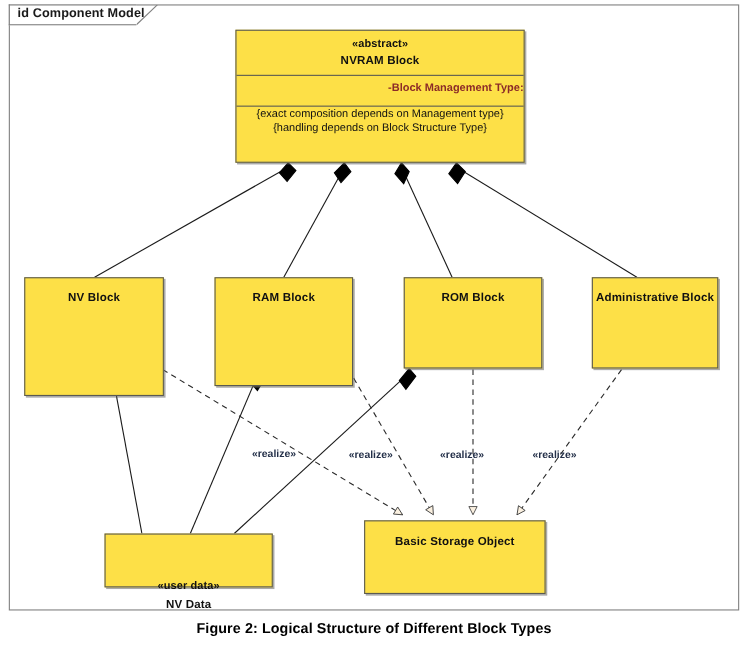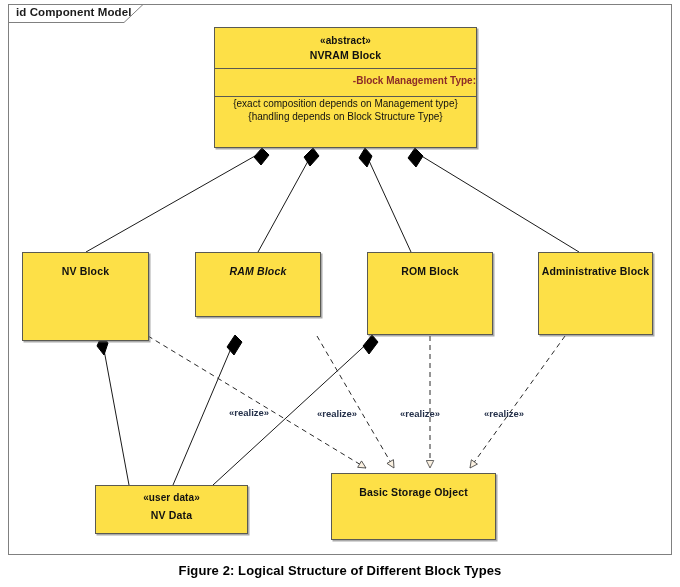--- a/index.html
+++ b/index.html
@@ -101,28 +101,28 @@
     text-align: center;
     font-size: 10px;
     color: #111111;
     line-height: 13px;
   }
   
   #box-nvram { left: 214px; top: 27px; width: 263px; height: 121px; }
   #box-nvram .hdr { padding-top: 7px; }
   #box-nvram .sep1 { margin-top: 7px; text-align: right; }
 
-  #box-nv       { left: 22px;  top: 252px; width: 127px; height: 89px; }
-  #box-ram      { left: 195px; top: 252px; width: 126px; height: 65px; font-style: italic; }
+  #box-nv       { left: 22px;  top: 252px; width: 127px; height: 108px; }
+  #box-ram      { left: 195px; top: 252px; width: 126px; height: 99px; }
   #box-rom      { left: 367px; top: 252px; width: 126px; height: 83px; }
   #box-admin    { left: 538px; top: 252px; width: 115px; height: 83px; }
   .mid-title { padding-top: 12px; }
 
   #box-nvdata   { left: 95px;  top: 485px; width: 153px; height: 49px; }
-  #box-nvdata .stereo-pad { padding-top: 6px; }
+  #box-nvdata .stereo-pad { padding-top: 6px; margin-top: 35px; }
   #box-nvdata .name-pad   { padding-top: 6px; }
 
   #box-bso      { left: 331px; top: 473px; width: 165px; height: 67px; }
   #box-bso .bso-title { padding-top: 12px; }
 
   
   .edge-label {
     position: absolute;
     font-size: 9.5px;
     font-weight: bold;

